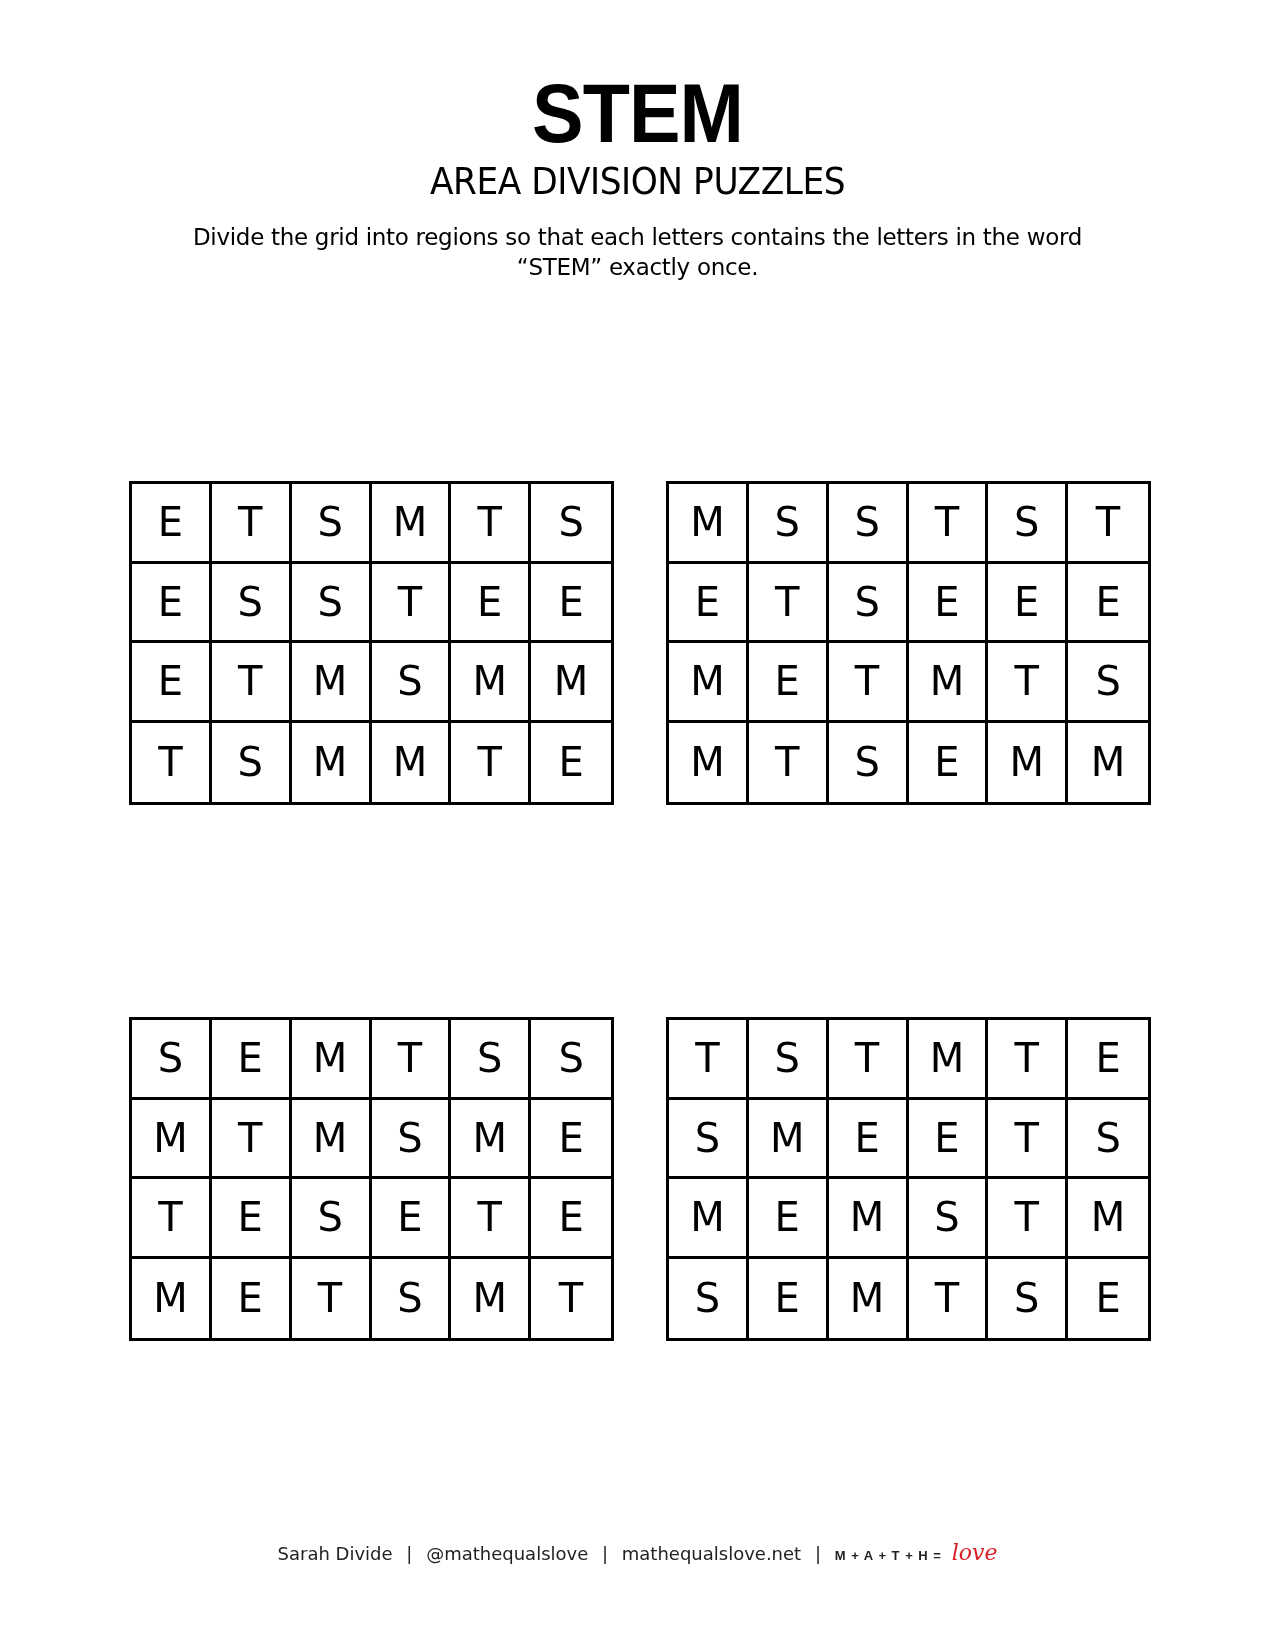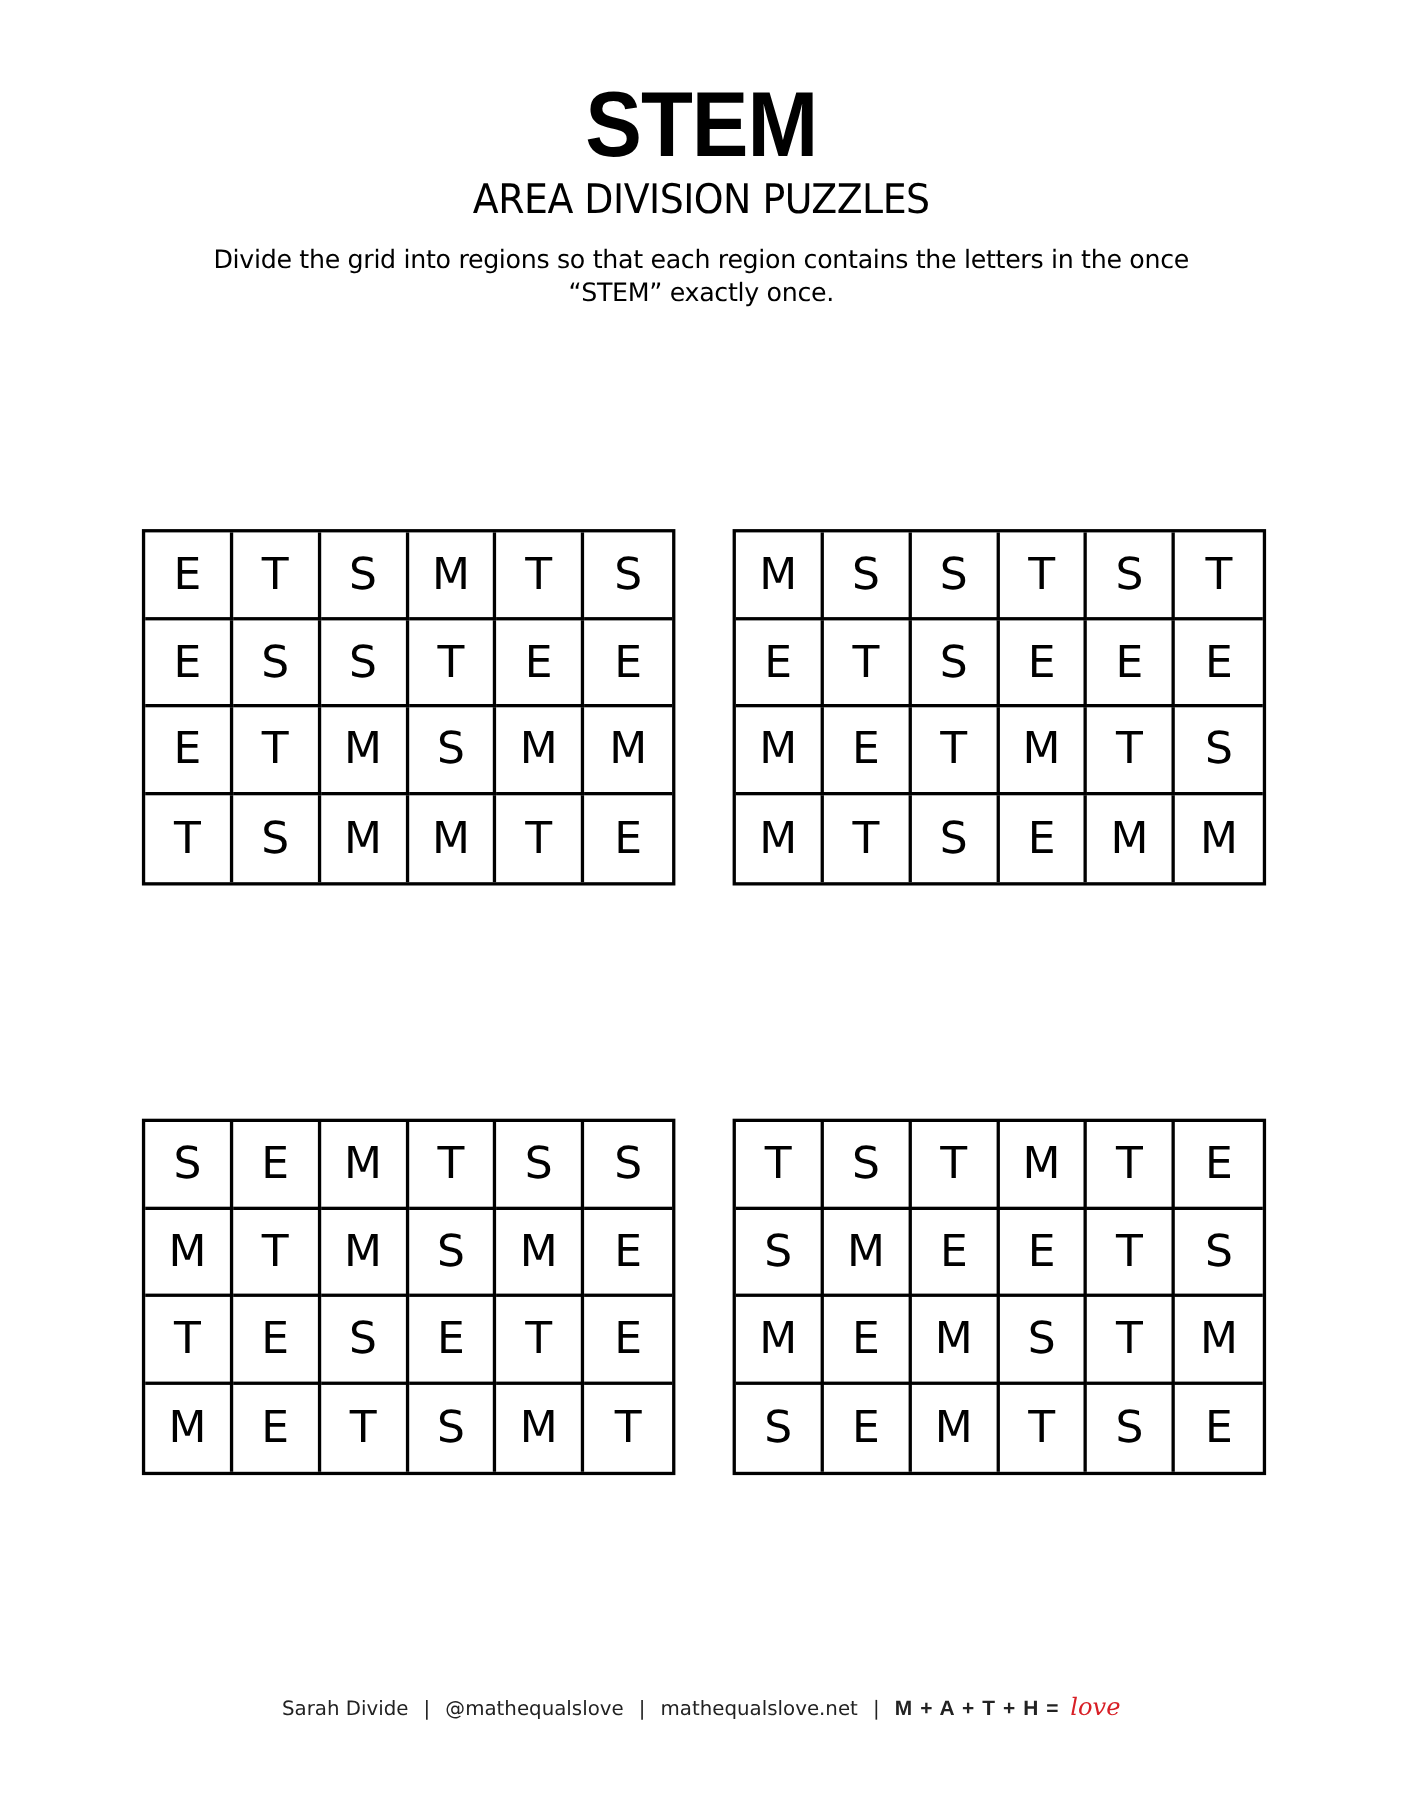--- a/index.html
+++ b/index.html
@@ -90,37 +90,37 @@
       font-family: "DejaVu Sans", sans-serif;
       font-size: 18px;
       line-height: 30px;
       color: #222;
       white-space: nowrap;
     }
     .footer .sep { margin: 0 8px; }
     .footer .math {
       font-weight: bold;
       font-family: "Liberation Sans", sans-serif;
-      font-size: 19px;
+      font-size: 13px;
       letter-spacing: 1px;
     }
     .footer .love {
       font-family: "DejaVu Serif", serif;
       font-style: italic;
       color: #d81f26;
       font-size: 22px;
       margin-left: 4px;
     }
   </style>
 </head>
 <body>
 
 <div class="title">STEM</div>
 <div class="subtitle">AREA DIVISION PUZZLES</div>
-<div class="instructions">Divide the grid into regions so that each region contains the letters in the once “STEM” exactly once.</div>
+<div class="instructions">Divide the grid into regions so that each letters contains the letters in the word “STEM” exactly once.</div>
 
 <div class="grid" id="grid-1">
     <div class="cell">E</div>
     <div class="cell">T</div>
     <div class="cell">S</div>
     <div class="cell">M</div>
     <div class="cell">T</div>
     <div class="cell last-col">S</div>
     <div class="cell">E</div>
     <div class="cell">S</div>

